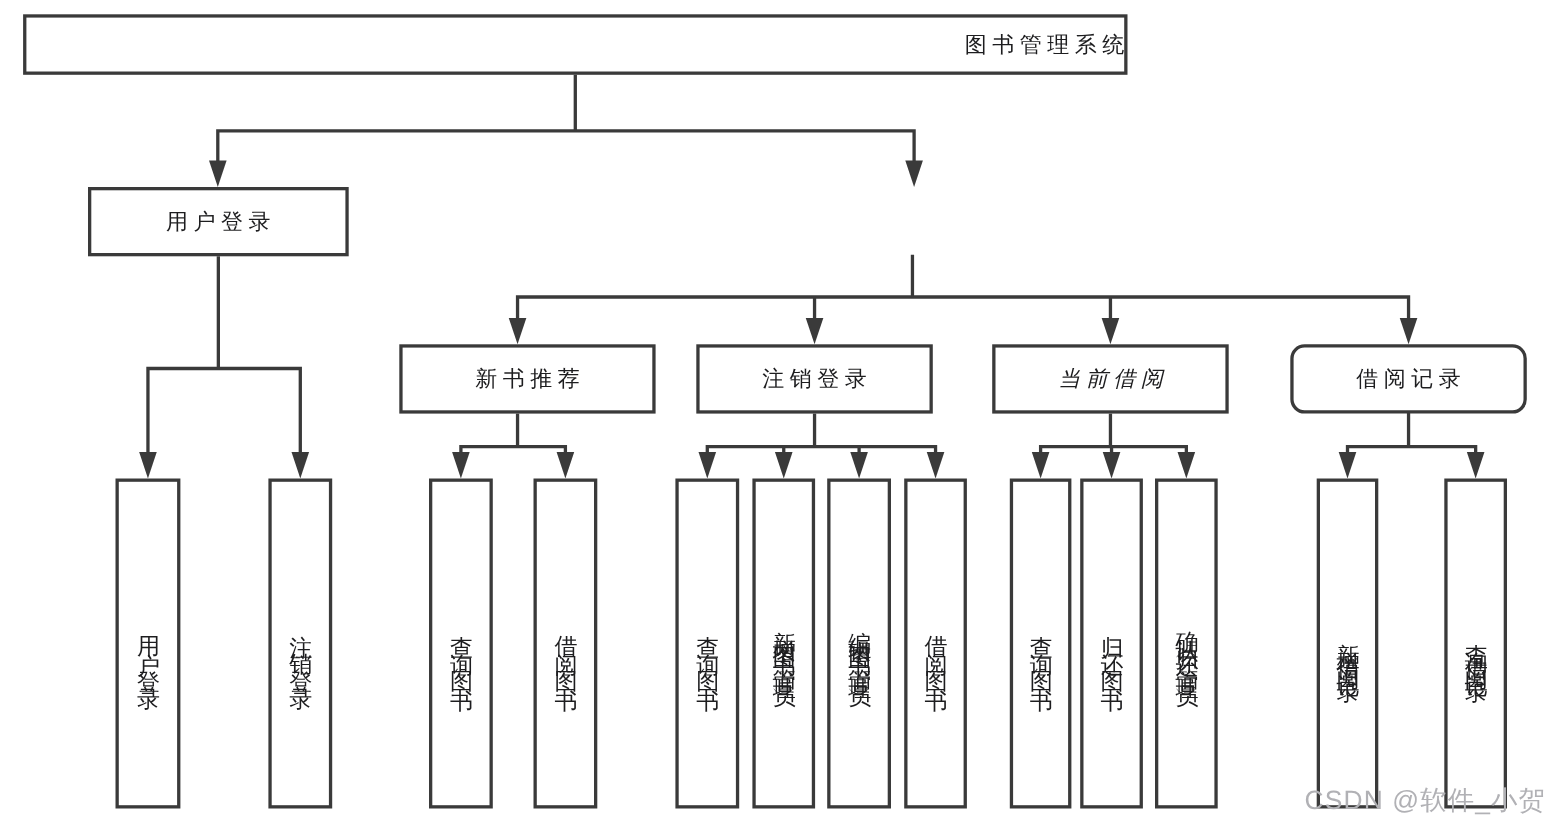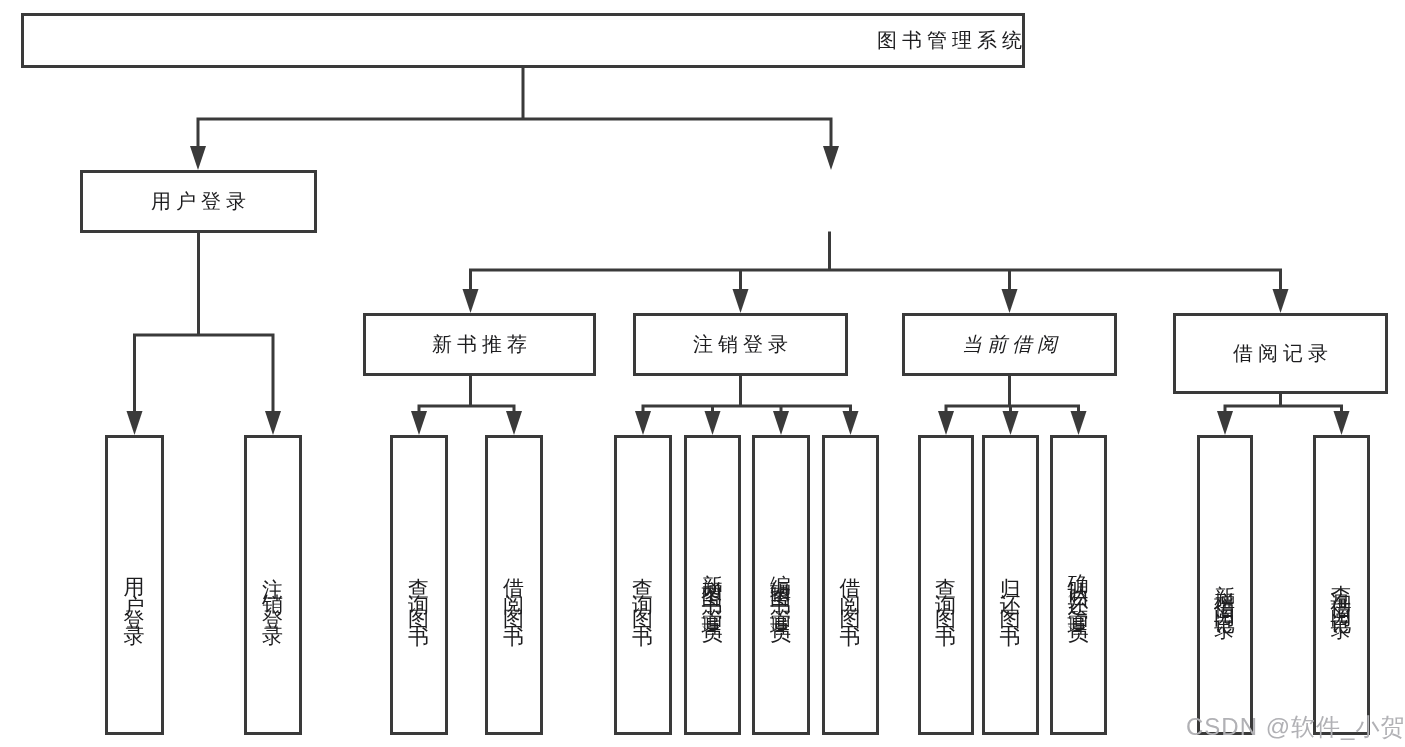--- a/index.html
+++ b/index.html
@@ -94,21 +94,21 @@
 
   <div class="hbox" style="left:363px;top:313px;width:233px;height:63px;">
     <span class="label">新书推荐</span>
   </div>
   <div class="hbox" style="left:633px;top:313px;width:215px;height:63px;">
     <span class="label">注销登录</span>
   </div>
   <div class="hbox" style="left:902px;top:313px;width:215px;height:63px;font-style:italic;">
     <span class="label">当前借阅</span>
   </div>
-  <div class="hbox" style="left:1173px;top:313px;width:215px;height:81px;">
+  <div class="hbox" style="left:1173px;top:313px;width:215px;height:63px;border-radius:13px;">
     <span class="label">借阅记录</span>
   </div>
 
   <div class="leaf" style="left:105px;top:435px;width:59px;height:300px;">
     <span class="vtext short">用户登录</span>
   </div>
   <div class="leaf" style="left:244px;top:435px;width:58px;height:300px;">
     <span class="vtext short">注销登录</span>
   </div>
 

